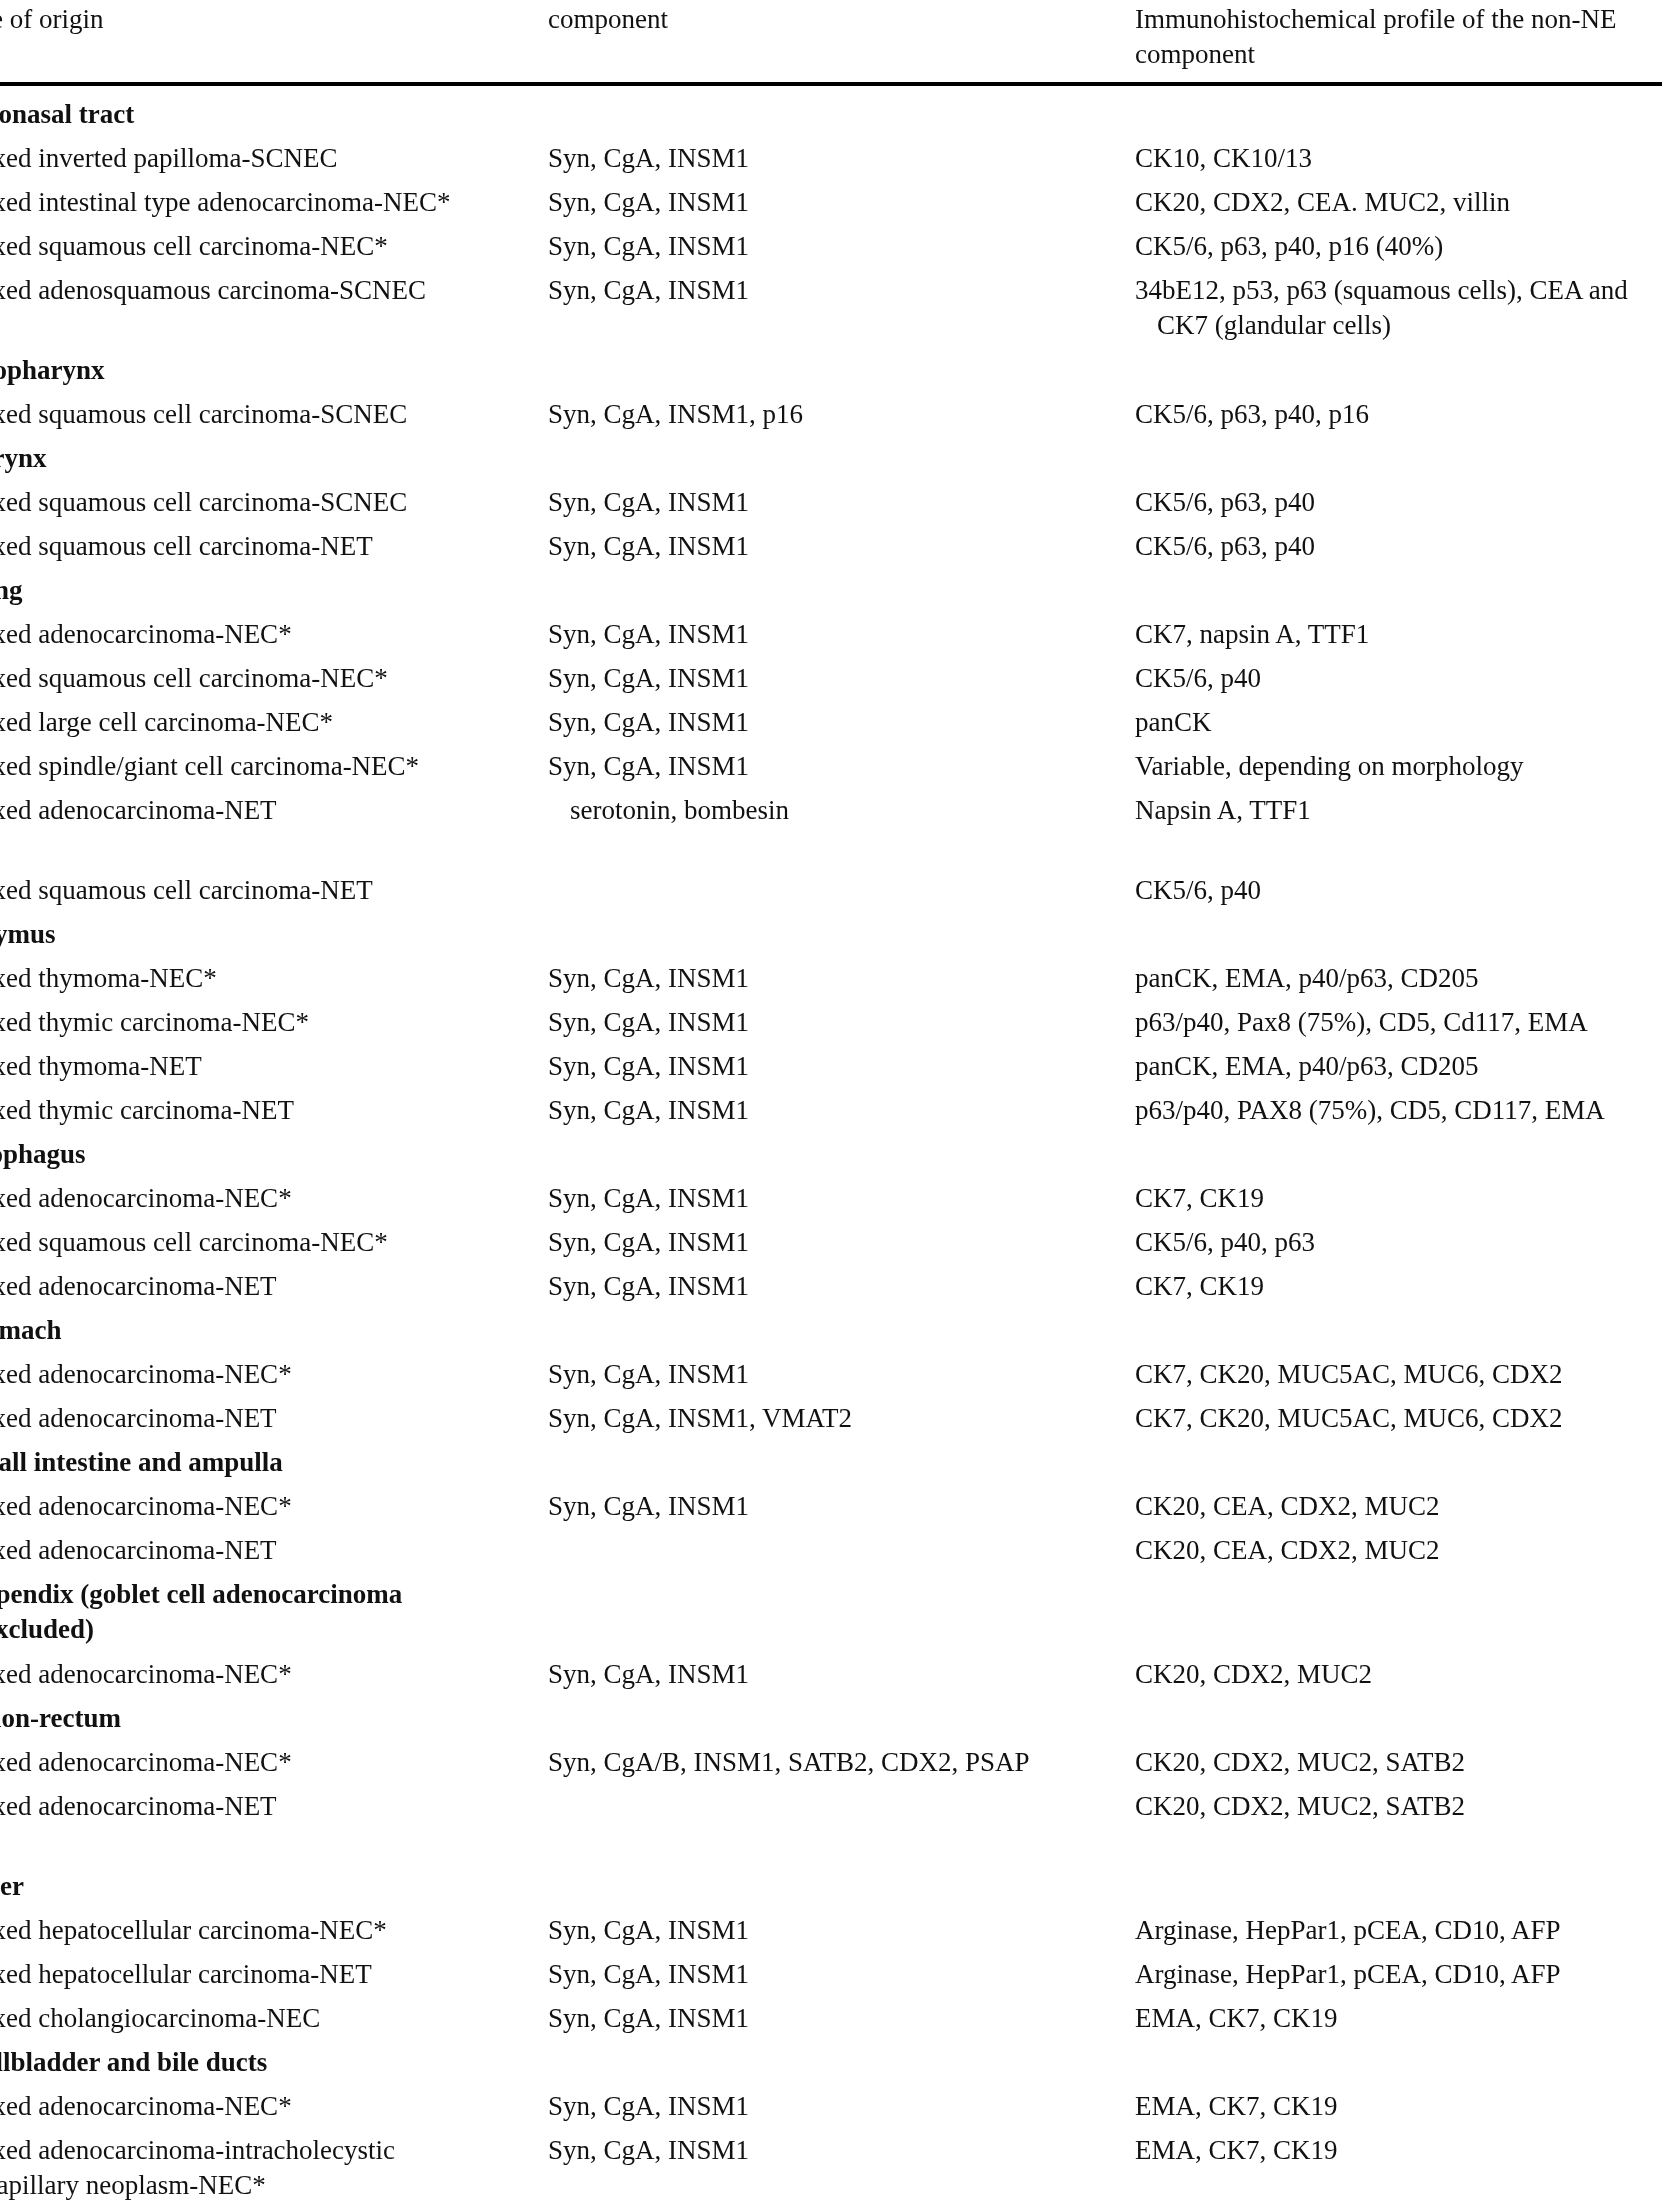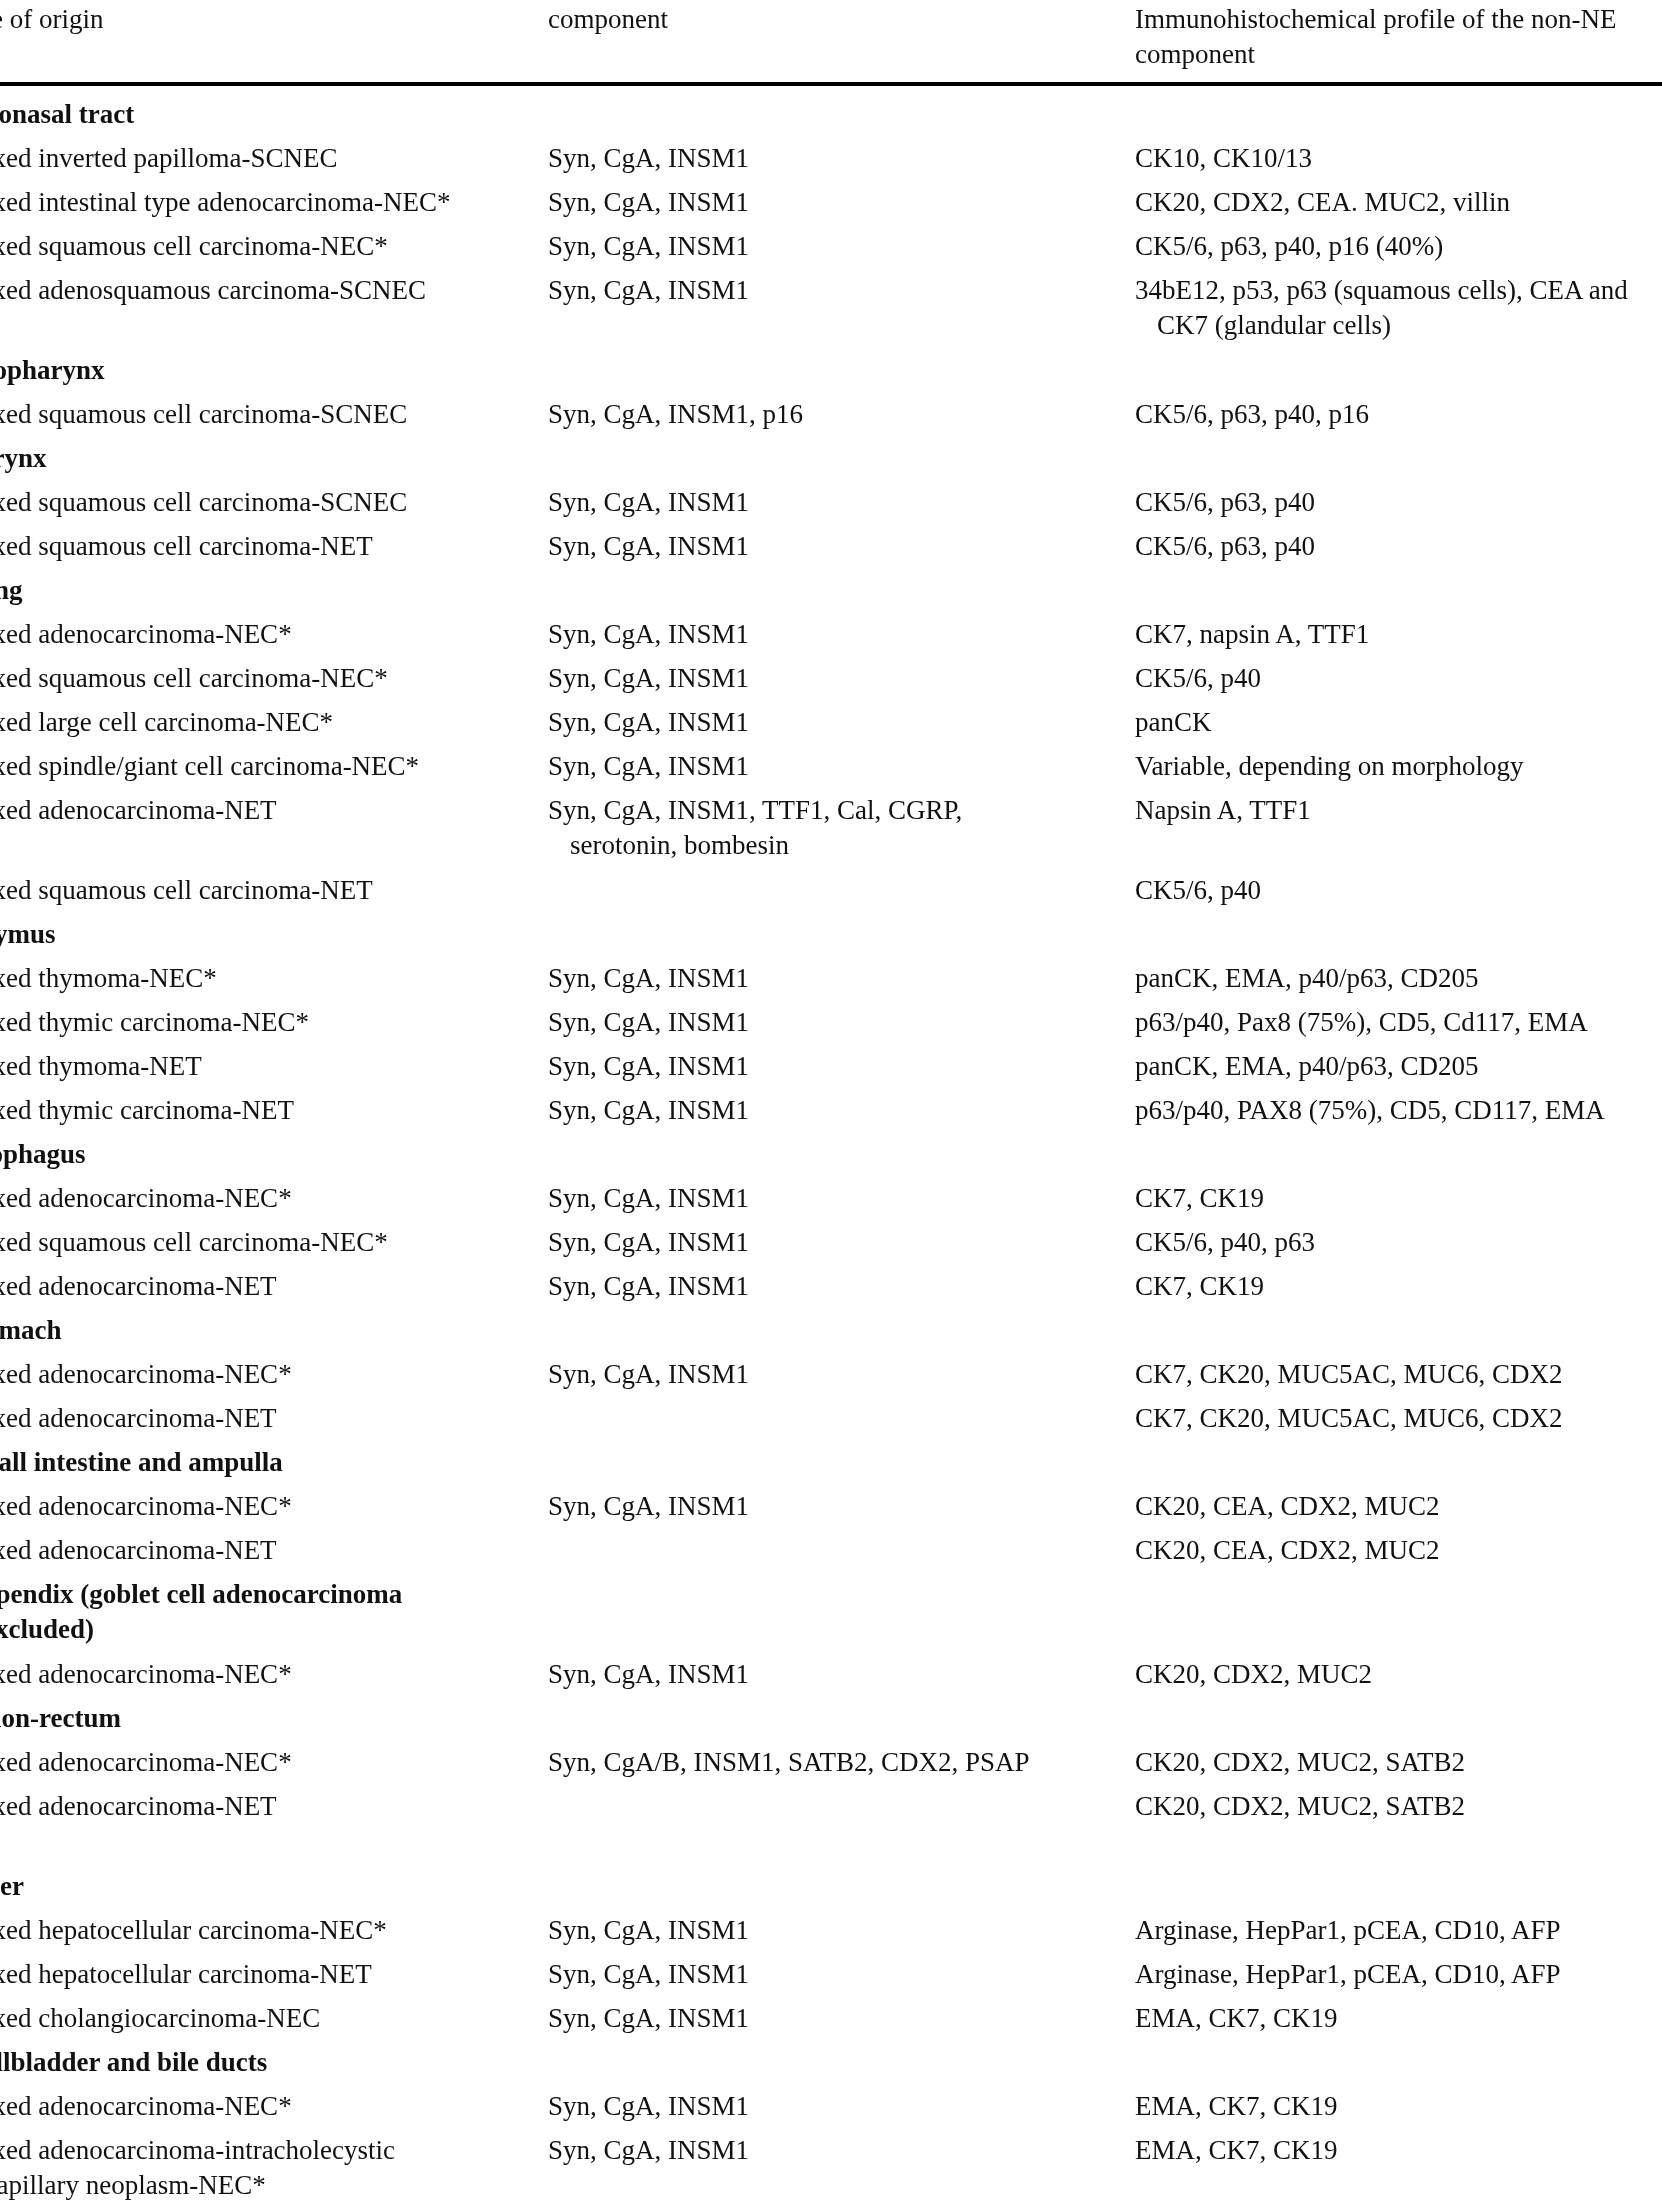--- a/index.html
+++ b/index.html
@@ -221,21 +221,20 @@
         </div>
         <div class="c c3">
           <span class="wrap-line">Variable, depending on morphology</span>
         </div>
       </div>
       <div class="row tall">
         <div class="c c1">
           <span class="wrap-line">Mixed adenocarcinoma-NET</span>
         </div>
         <div class="c c2">
-          <span class="wrap-line">Syn, CgA, INSM1, TTF1, Cal, CGRP,</span>
           <span class="wrap-line indent">serotonin, bombesin</span>
         </div>
         <div class="c c3">
           <span class="wrap-line">Napsin A, TTF1</span>
         </div>
       </div>
       <div class="row">
         <div class="c c1">
           <span class="wrap-line">Mixed squamous cell carcinoma-NET</span>
         </div>
@@ -342,20 +341,23 @@
         <div class="c c2">
           <span class="wrap-line">Syn, CgA, INSM1</span>
         </div>
         <div class="c c3">
           <span class="wrap-line">CK7, CK20, MUC5AC, MUC6, CDX2</span>
         </div>
       </div>
       <div class="row">
         <div class="c c1">
           <span class="wrap-line">Mixed adenocarcinoma-NET</span>
+        </div>
+        <div class="c c2">
+          <span class="wrap-line">Syn, CgA, INSM1, VMAT2</span>
         </div>
         <div class="c c3">
           <span class="wrap-line">CK7, CK20, MUC5AC, MUC6, CDX2</span>
         </div>
       </div>
       <div class="row section">
         <div class="c c1">
           <span class="wrap-line">Small intestine and ampulla</span>
         </div>
       </div>

